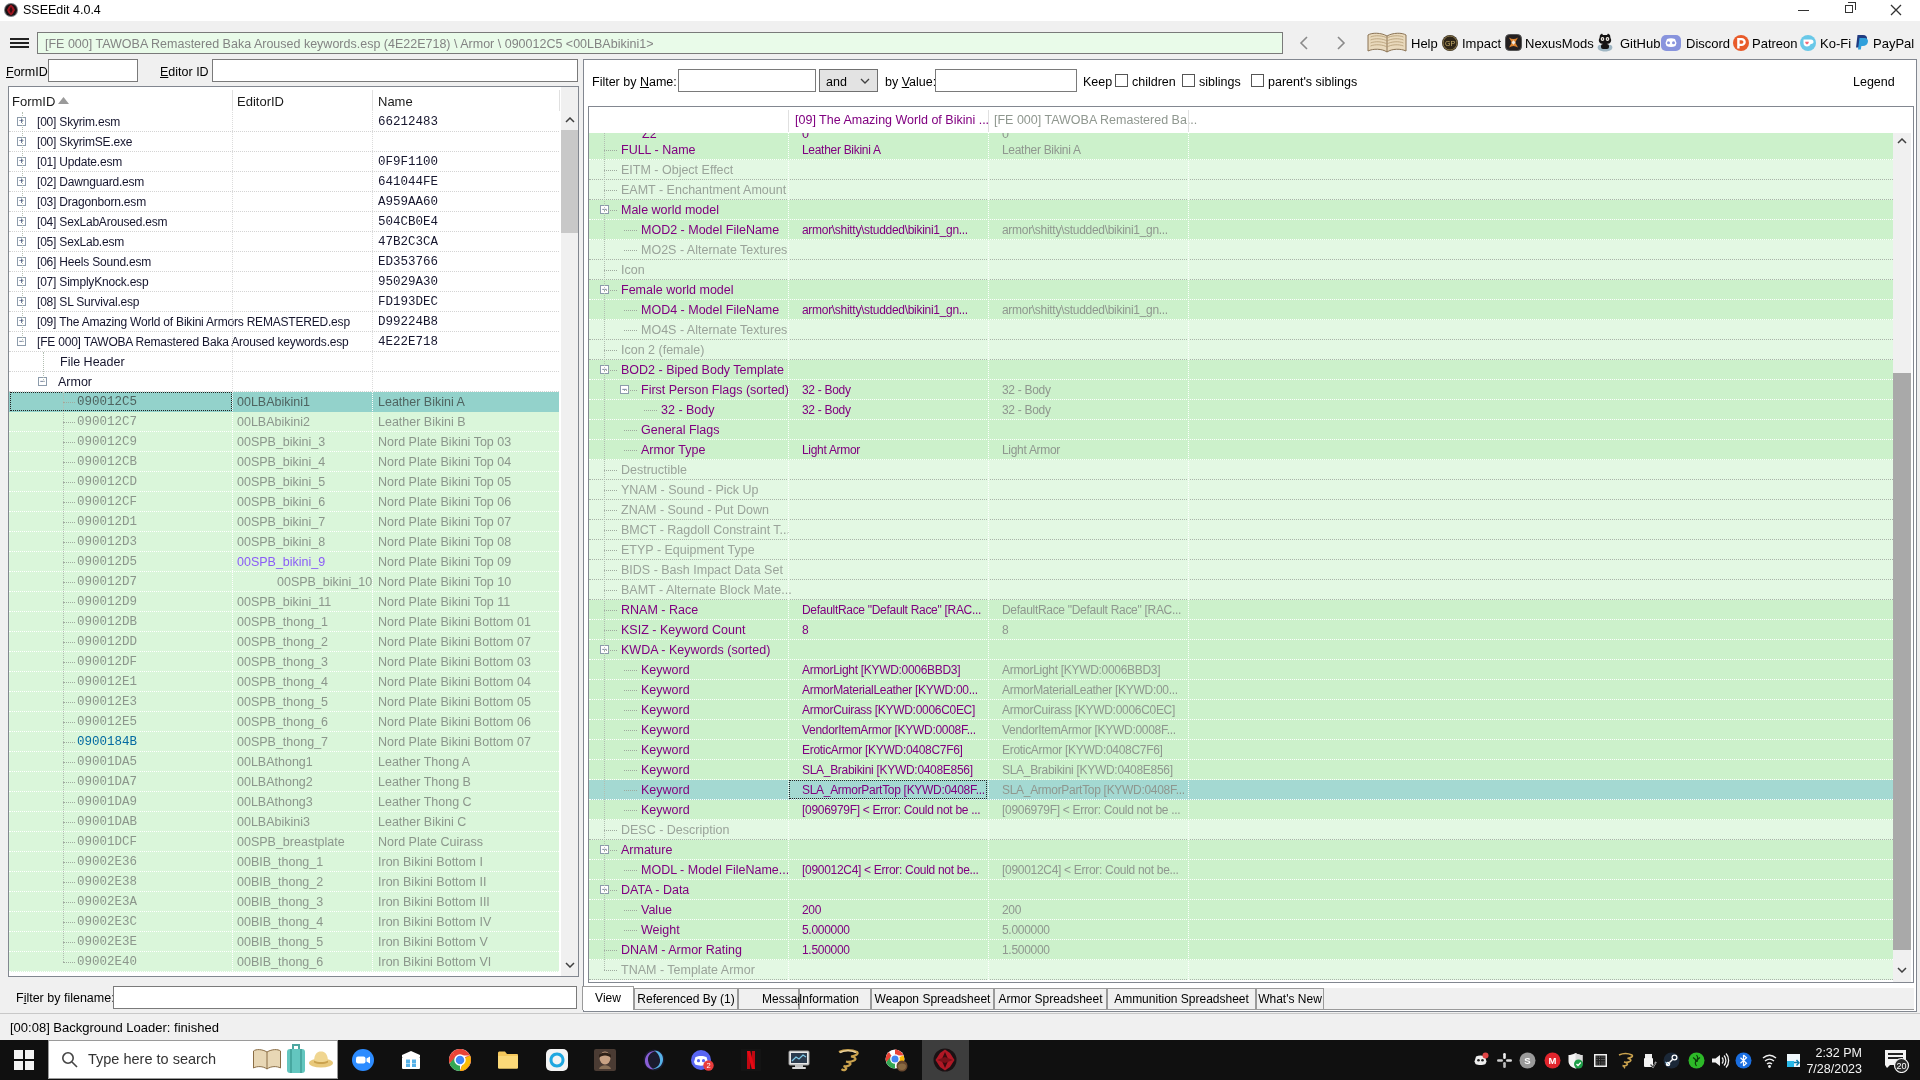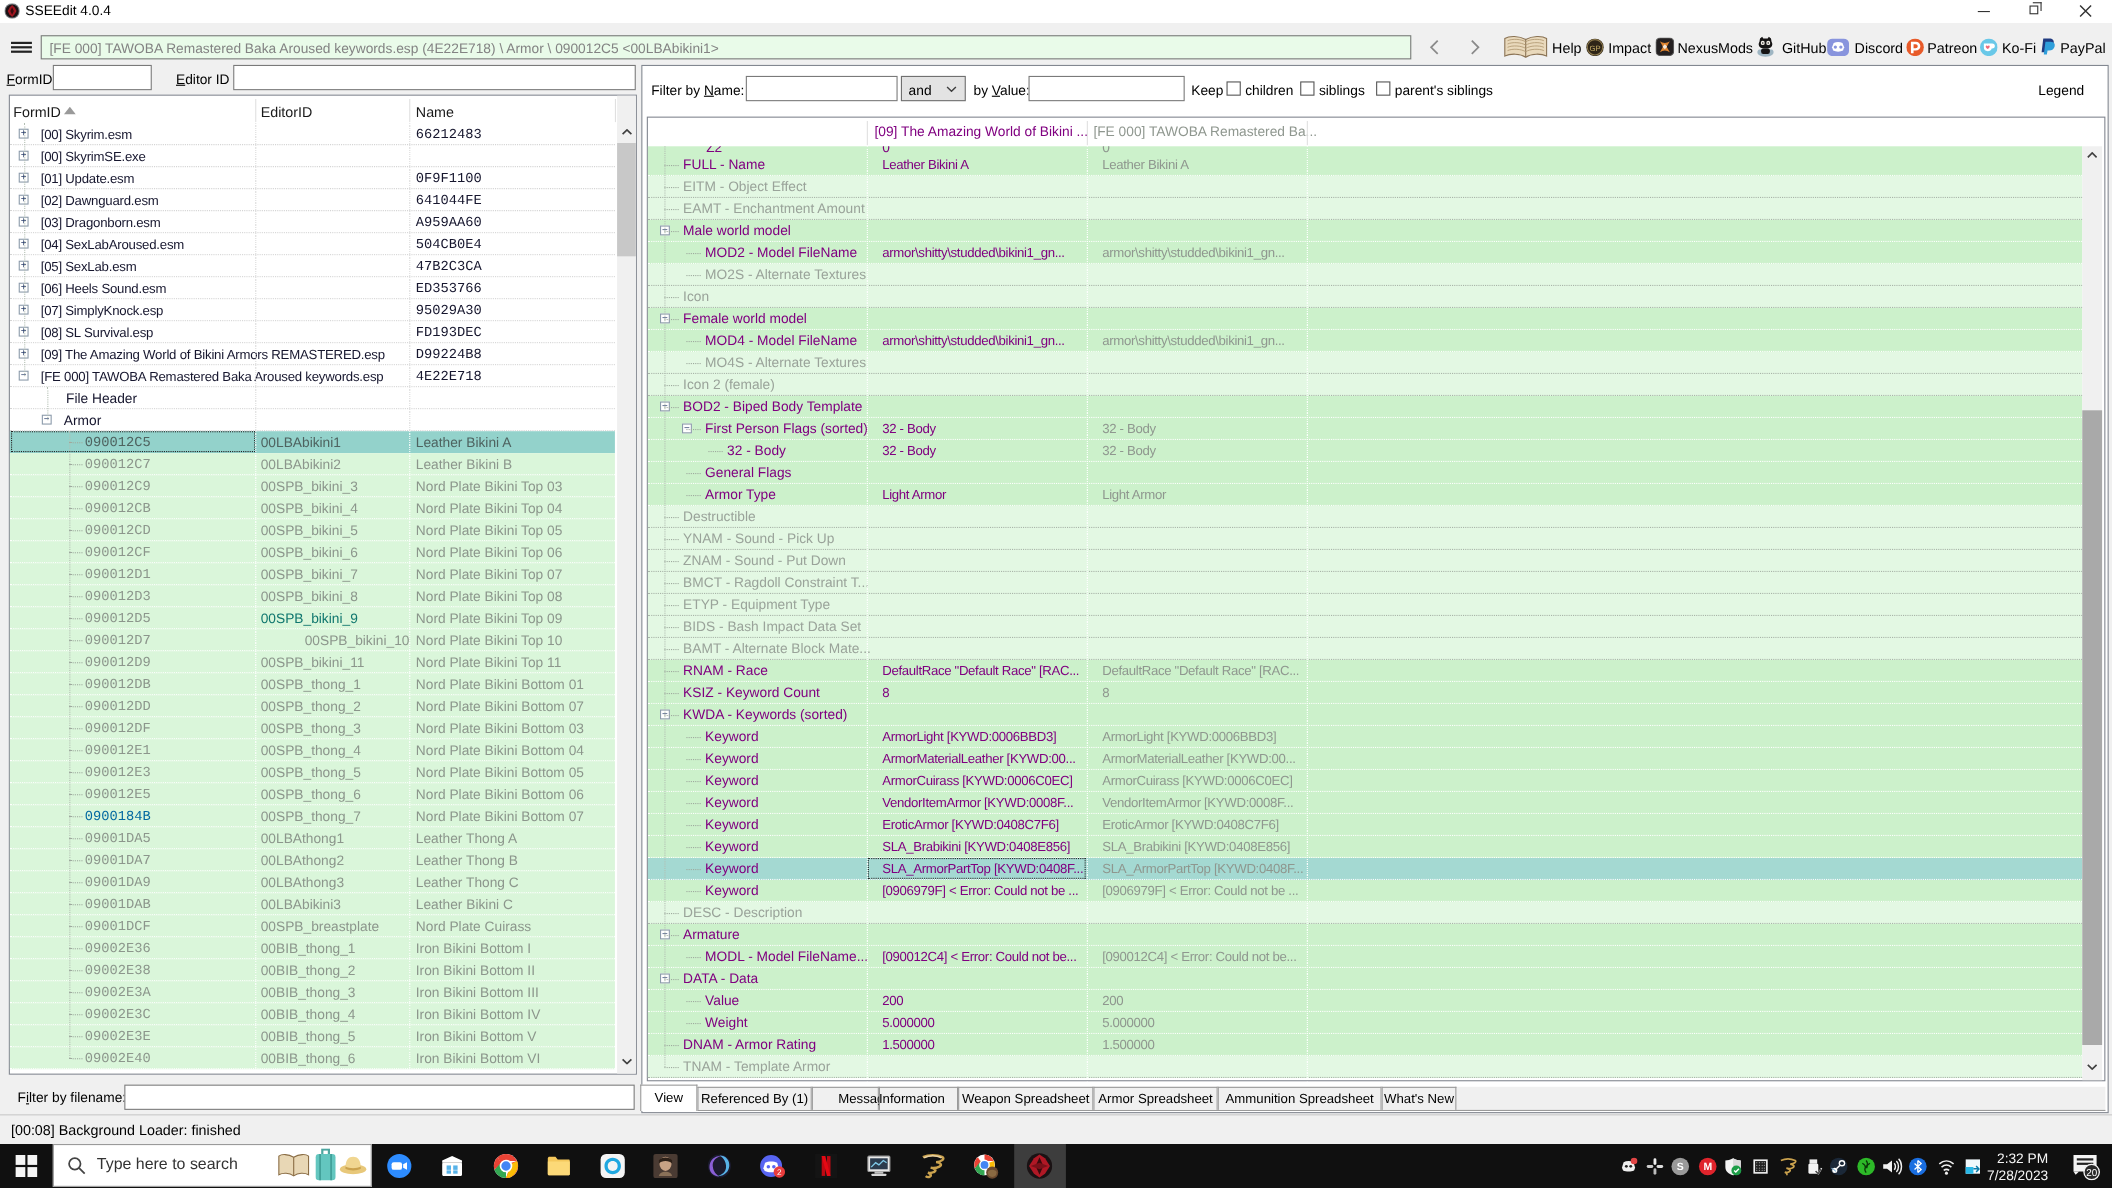--- a/index.html
+++ b/index.html
@@ -194,21 +194,21 @@
 <div class="row" style="left:237px;top:512px;color:#8c968c;">00SPB_bikini_7</div>
 <div class="row" style="left:378px;top:512px;color:#8c968c;">Nord Plate Bikini Top 07</div>
 <div class="hdot" style="left:9px;top:531px;width:550px;"></div>
 <div class="abs" style="left:9px;top:532px;width:550px;height:20px;background:#daf6da;"></div>
 <div class="row mono" style="left:77px;top:532px;color:#8c968c;">090012D3</div>
 <div class="row" style="left:237px;top:532px;color:#8c968c;">00SPB_bikini_8</div>
 <div class="row" style="left:378px;top:532px;color:#8c968c;">Nord Plate Bikini Top 08</div>
 <div class="hdot" style="left:9px;top:551px;width:550px;"></div>
 <div class="abs" style="left:9px;top:552px;width:550px;height:20px;background:#daf6da;"></div>
 <div class="row mono" style="left:77px;top:552px;color:#8c968c;">090012D5</div>
-<div class="row" style="left:237px;top:552px;color:#0f766e;text-align:right;">00SPB_bikini_9</div>
+<div class="row" style="left:237px;top:552px;color:#8b5cf6;text-align:right;">00SPB_bikini_9</div>
 <div class="row" style="left:378px;top:552px;color:#8c968c;">Nord Plate Bikini Top 09</div>
 <div class="hdot" style="left:9px;top:571px;width:550px;"></div>
 <div class="abs" style="left:9px;top:572px;width:550px;height:20px;background:#daf6da;"></div>
 <div class="row mono" style="left:77px;top:572px;color:#8c968c;">090012D7</div>
 <div class="row" style="left:237px;top:572px;color:#8c968c;margin-left:40px;">00SPB_bikini_10</div>
 <div class="row" style="left:378px;top:572px;color:#8c968c;">Nord Plate Bikini Top 10</div>
 <div class="hdot" style="left:9px;top:591px;width:550px;"></div>
 <div class="abs" style="left:9px;top:592px;width:550px;height:20px;background:#daf6da;"></div>
 <div class="row mono" style="left:77px;top:592px;color:#8c968c;">090012D9</div>
 <div class="row" style="left:237px;top:592px;color:#8c968c;">00SPB_bikini_11</div>

